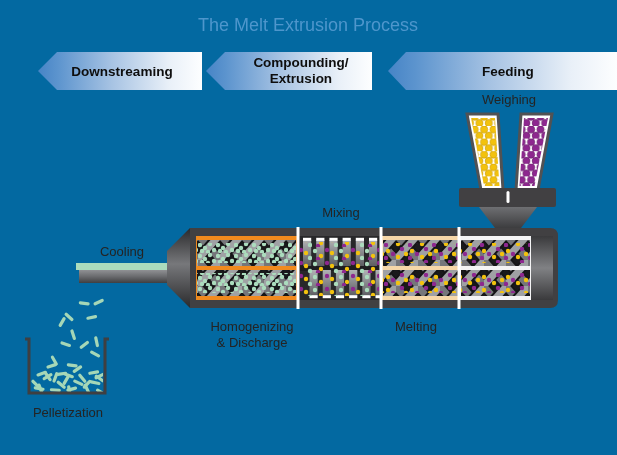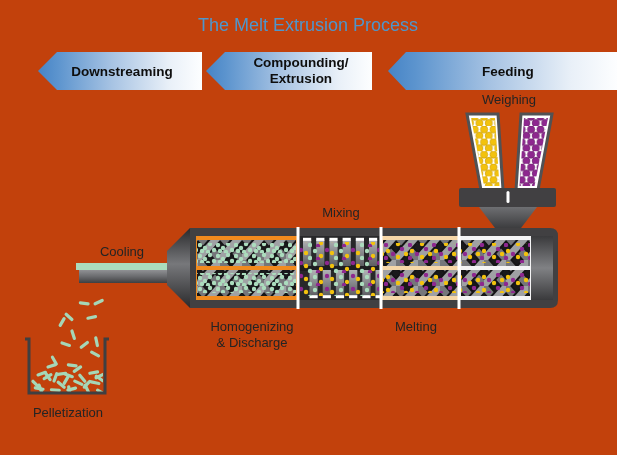--- a/index.html
+++ b/index.html
@@ -1,16 +1,16 @@
 <!DOCTYPE html>
 <html><head>
 <meta charset="utf-8">
 <style>
   html,body{margin:0;padding:0;background:#ffffff;}
-  .stage{width:617px;height:455px;position:relative;background:#c2410c;overflow:hidden;}
+  .stage{width:617px;height:455px;position:relative;background:#0369a1;overflow:hidden;}
   svg{display:block;}
   text{font-family:"Liberation Sans", sans-serif;}
   .title-text{font-size:18px;}
   .banner-text{font-size:13.5px;font-weight:bold;fill:#0e0e0e;}
   .lbl{font-size:13px;fill:#242424;}
 </style>
 </head>
 <body>
 
 <div class="stage">

